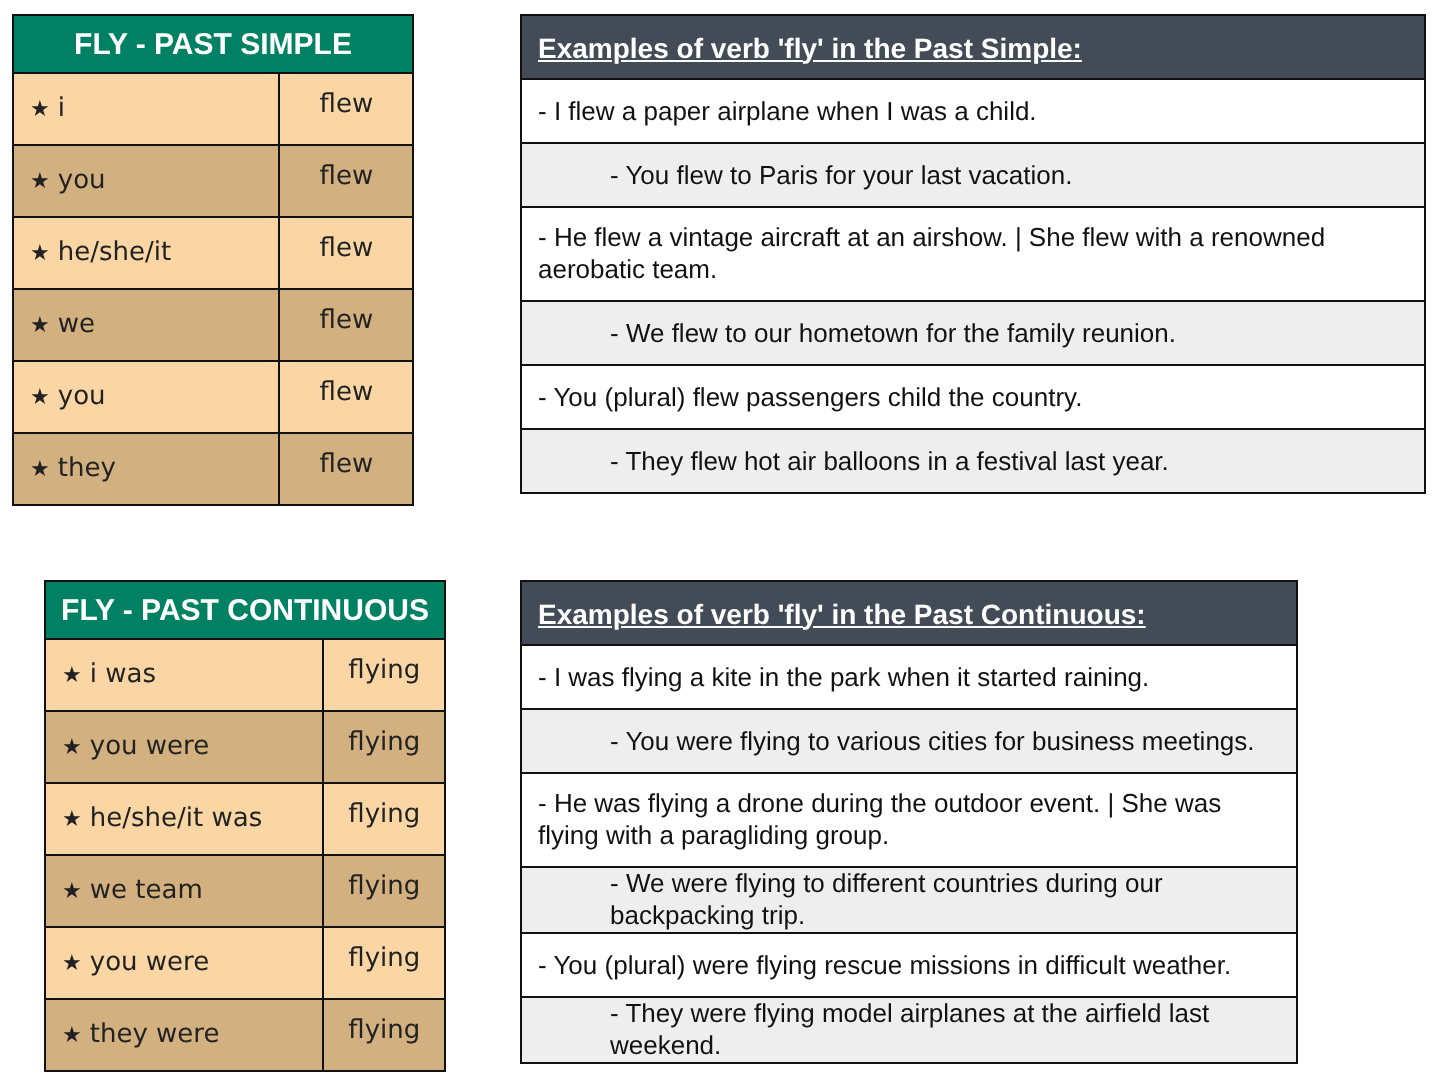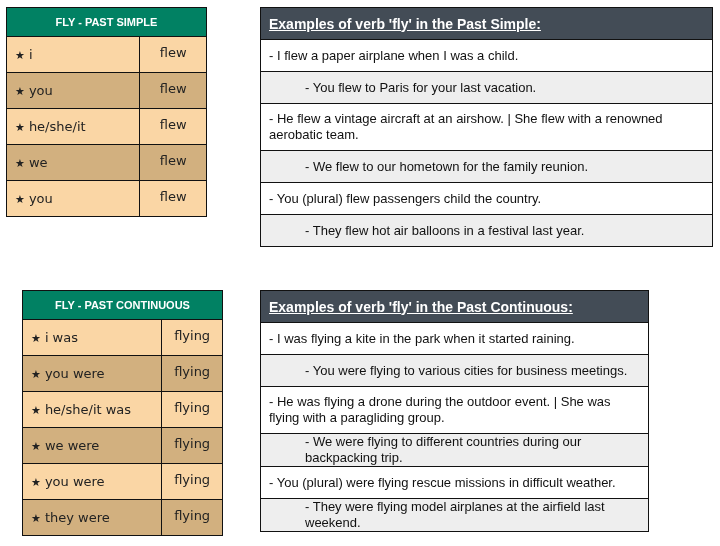--- a/index.html
+++ b/index.html
@@ -10,21 +10,21 @@
     border-collapse: collapse;
     font-family: "DejaVu Sans", sans-serif;
     font-size: 13px;
     color: #222222;
   }
   .conj th {
     background: #018163;
     color: #ffffff;
     font-family: "Liberation Sans", sans-serif;
     font-weight: bold;
-    font-size: 11px;
+    font-size: 15px;
     height: 28px;
     padding: 0;
     border: 1.5px solid #111111;
     text-align: center;
   }
   .conj td {
     height: 31px;
     border: 1.5px solid #111111;
     padding: 0 0 0 8px;
     vertical-align: middle;
@@ -93,20 +93,24 @@
     <td class="form">flew</td>
   </tr>
   <tr class="even">
     <td><span class="star">★</span><span>we</span></td>
     <td class="form">flew</td>
   </tr>
   <tr class="odd">
     <td><span class="star">★</span><span>you</span></td>
     <td class="form">flew</td>
   </tr>
+  <tr class="even">
+    <td><span class="star">★</span><span>they</span></td>
+    <td class="form">flew</td>
+  </tr>
 </tbody>
   </table>
 
 <table class="ex" id="t2">
   <tbody>
       <tr>
         <th>Examples of verb 'fly' in the Past Simple:</th>
       </tr>
   <tr class="w">
         <td>- I flew a paper airplane when I was a child.</td>
@@ -144,21 +148,21 @@
   </tr>
   <tr class="even">
     <td><span class="star">★</span><span>you were</span></td>
     <td class="form">flying</td>
   </tr>
   <tr class="odd">
     <td><span class="star">★</span><span>he/she/it was</span></td>
     <td class="form">flying</td>
   </tr>
   <tr class="even">
-    <td><span class="star">★</span><span>we were</span></td>
+    <td><span class="star">★</span><span>we team</span></td>
     <td class="form">flying</td>
   </tr>
   <tr class="odd">
     <td><span class="star">★</span><span>you were</span></td>
     <td class="form">flying</td>
   </tr>
   <tr class="even">
     <td><span class="star">★</span><span>they were</span></td>
     <td class="form">flying</td>
   </tr>

